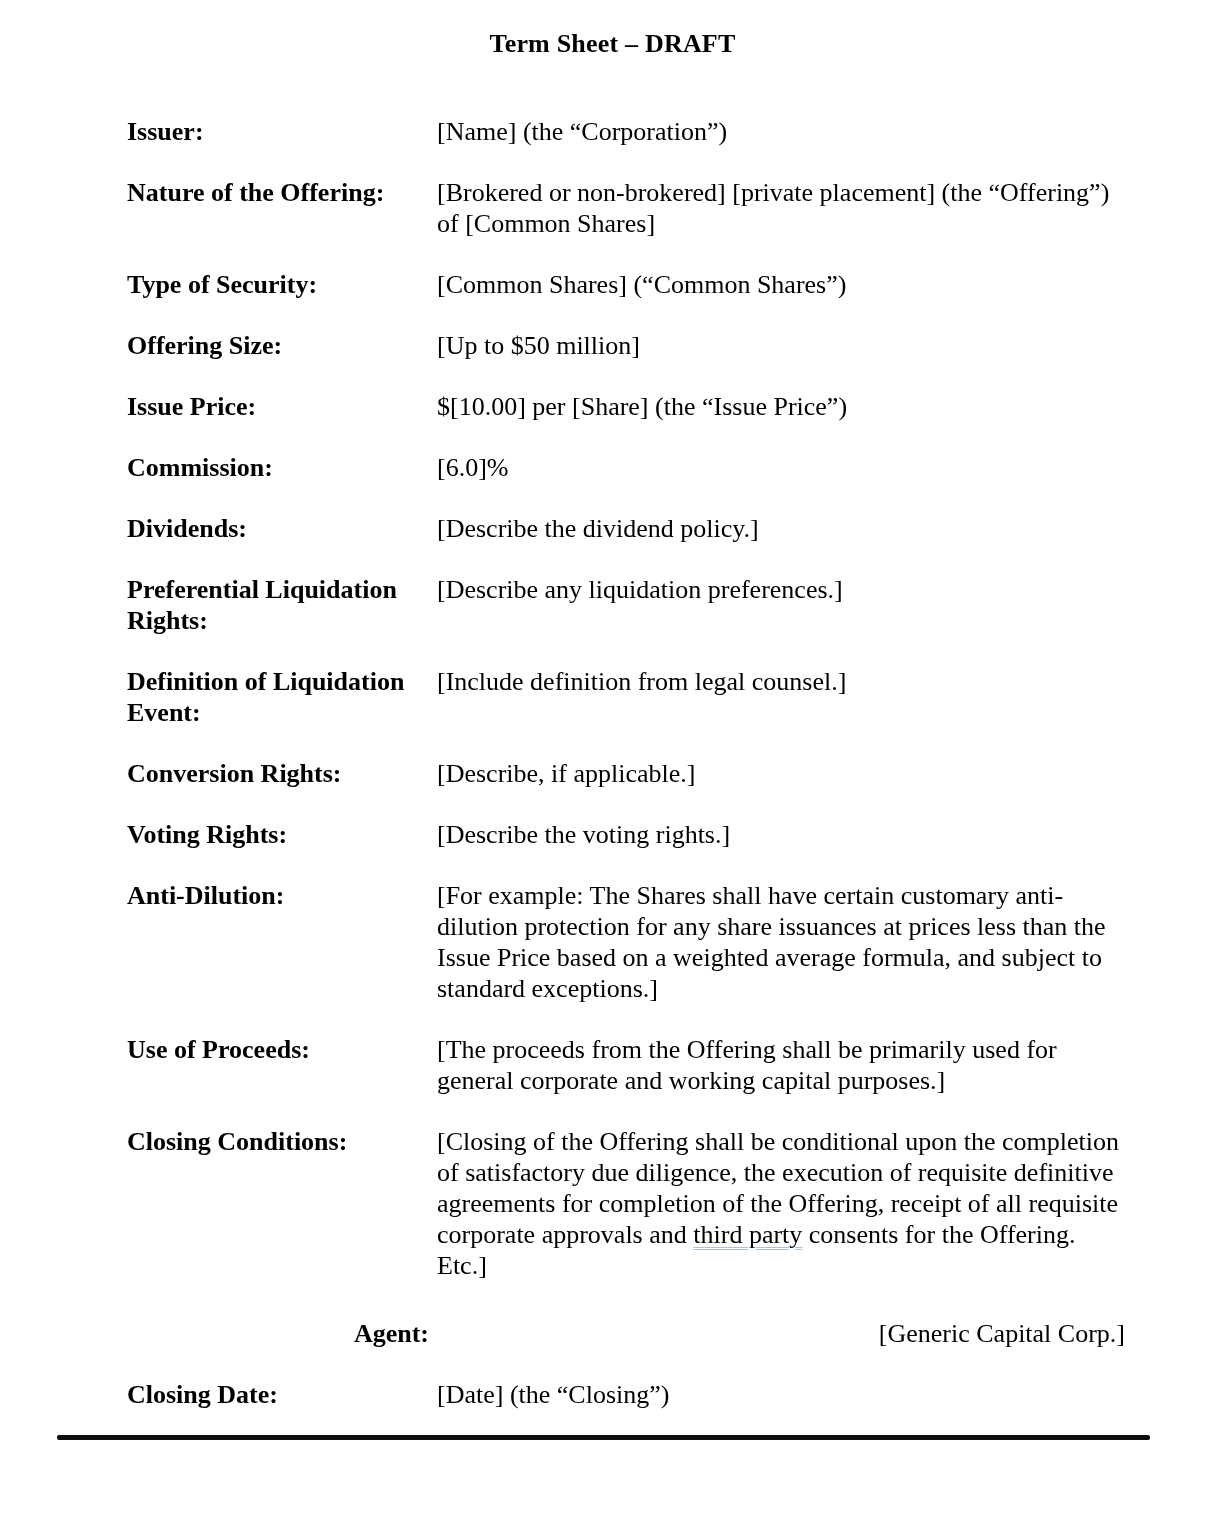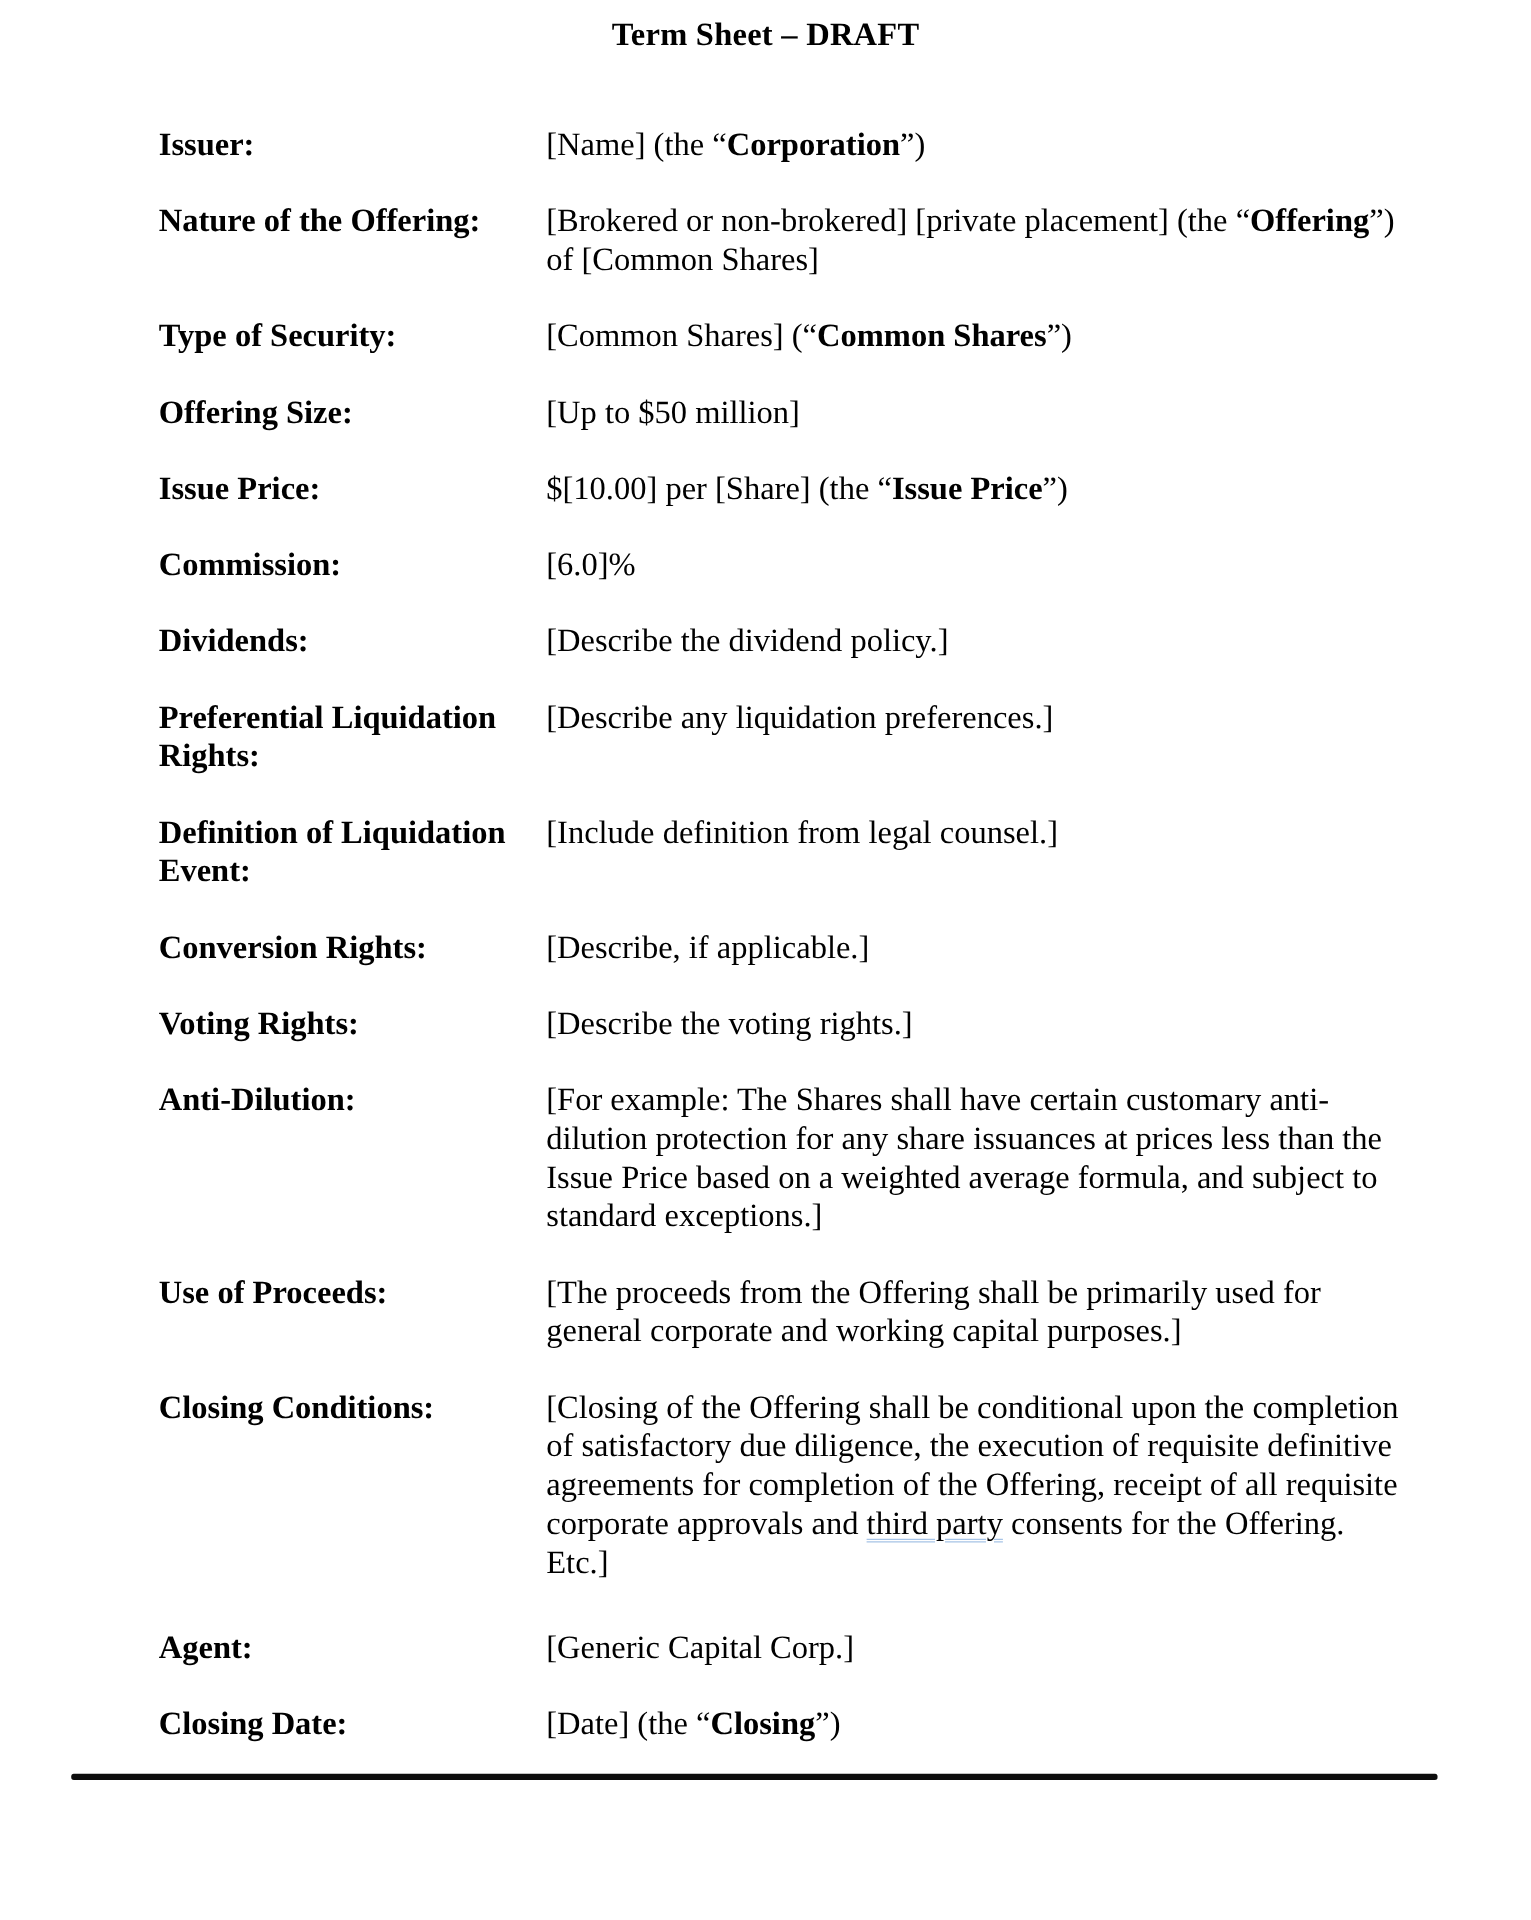--- a/index.html
+++ b/index.html
@@ -15,47 +15,48 @@
     font-family: "Liberation Serif", serif;
     font-size: 26px;
     line-height: 31px;
     color: #000000;
     overflow: hidden;
     box-sizing: border-box;
   }
   .title {
     text-align: center;
     font-weight: bold;
-    padding-top: 12px;
+    padding-top: 28px;
     letter-spacing: 0.2px;
   }
   .rows {
     margin-top: 57px;
     padding: 0 100px 0 127px;
   }
   .row {
     display: grid;
     grid-template-columns: 310px 1fr;
     margin-bottom: 30px;
   }
   .row.gap-before {
     margin-top: 37px;
+    text-align: right;
   }
   .rows .row:last-child {
     margin-bottom: 12px;
   }
   .label {
     font-weight: bold;
     padding-right: 8px;
   }
   .value {
     white-space: pre-wrap;
   }
   .value .b {
-    font-weight: bold;
+    font-weight: normal;
   }
   .value .u {
     text-decoration: underline;
     text-decoration-style: double;
     text-decoration-color: #a6c3e6;
     text-decoration-thickness: 1px;
     text-underline-offset: 4px;
     text-align: right;
   }
   .bottom-rule {

